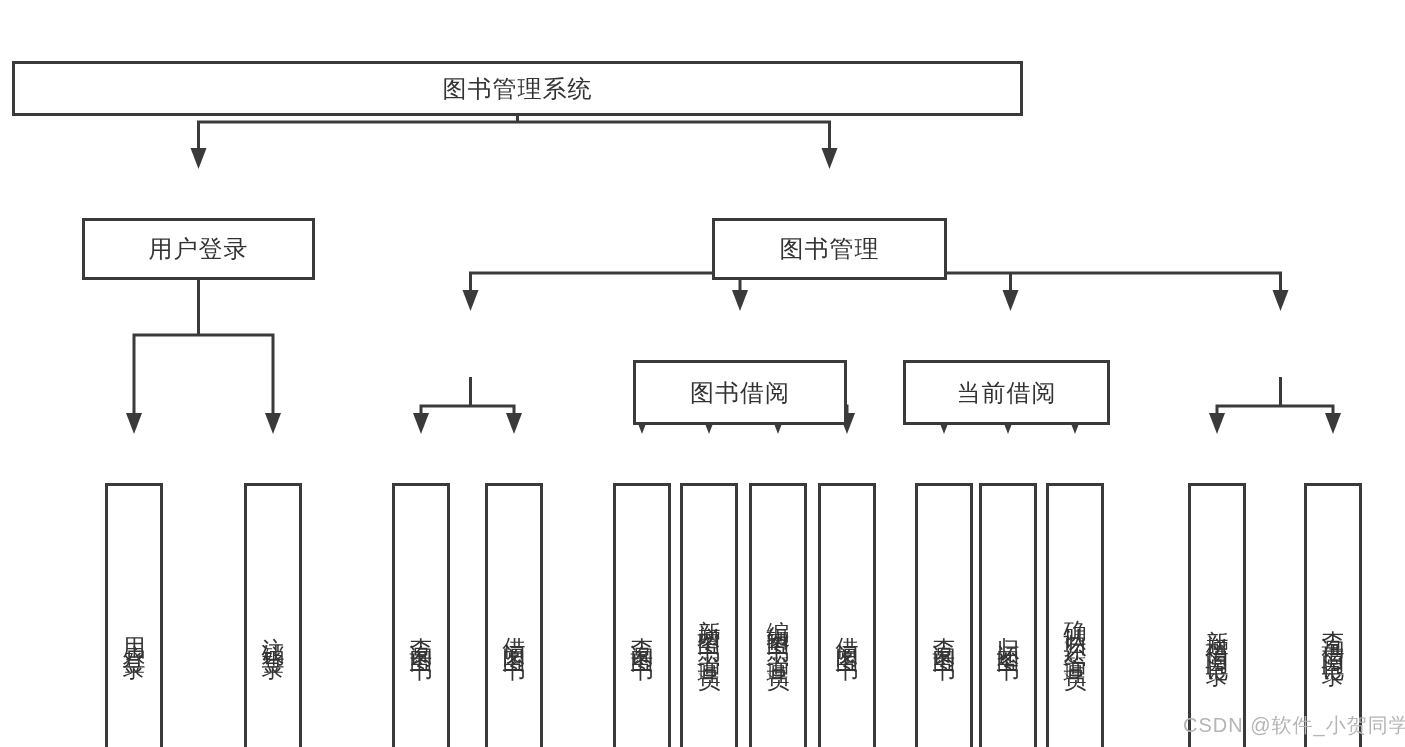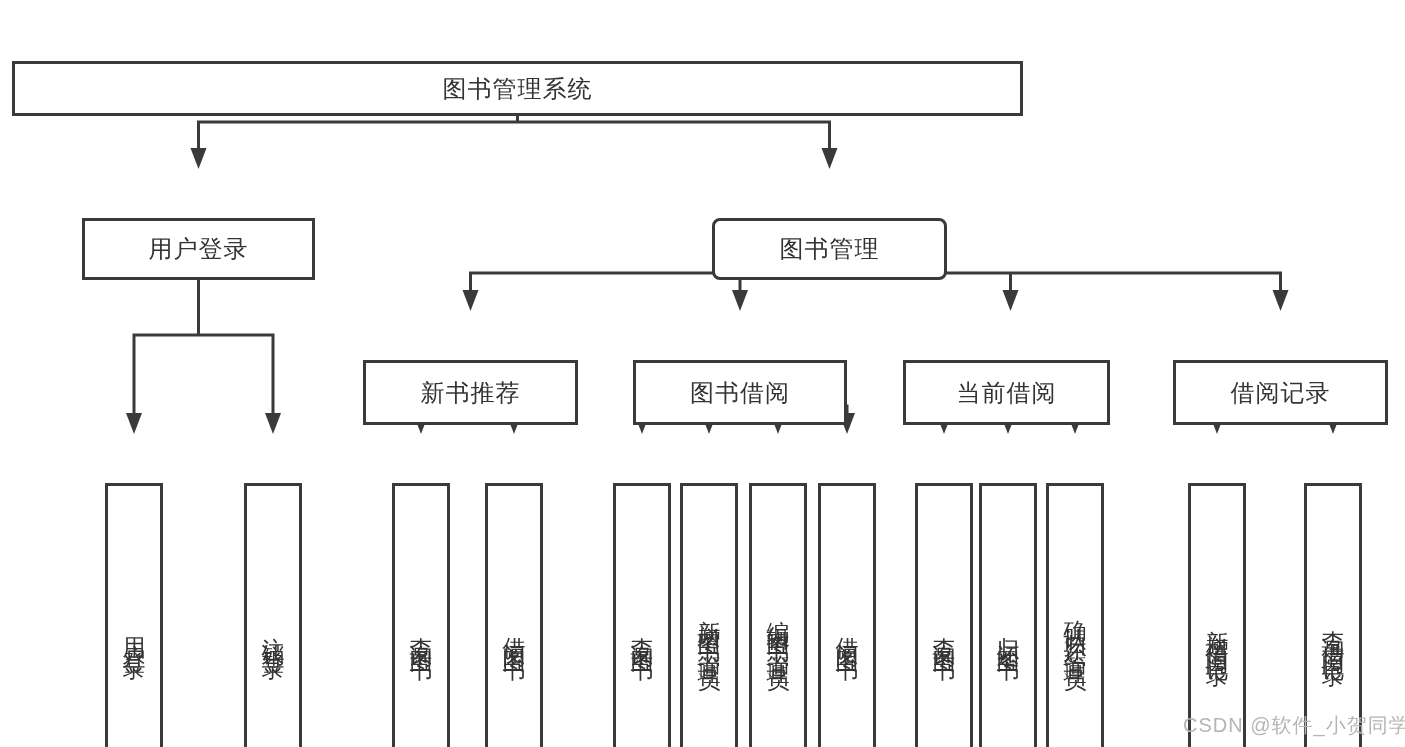--- a/index.html
+++ b/index.html
@@ -85,26 +85,24 @@
       <polygon points="1000,413 1016,413 1008,434"></polygon>
       <polygon points="1067,413 1083,413 1075,434"></polygon>
       <polygon points="1209,413 1225,413 1217,434"></polygon>
       <polygon points="1325,413 1341,413 1333,434"></polygon>
     </g>
   </svg>
 
   <div class="node h-node" style="left:12px; top:13px; width:1011px; height:55px;">图书管理系统</div>
 
   <div class="node h-node" style="left:82px; top:170px; width:233px; height:62px;">用户登录</div>
-  <div class="node h-node" style="left:712px; top:170px; width:235px; height:62px;border-radius:8px;">图书管理</div>
+  <div class="node h-node" style="left:712px; top:170px; width:235px; height:62px;">图书管理</div>
 
-  <div class="node h-node" style="left:363px; top:312px; width:215px; height:65px;">新书推荐</div>
   <div class="node h-node" style="left:633px; top:312px; width:214px; height:65px;">图书借阅</div>
   <div class="node h-node" style="left:903px; top:312px; width:207px; height:65px;">当前借阅</div>
-  <div class="node h-node" style="left:1173px; top:312px; width:215px; height:65px;">借阅记录</div>
 
   <div class="node v-node" style="left:105px; top:435px; width:58px; height:300px;">用户登录</div>
   <div class="node v-node" style="left:244px; top:435px; width:58px; height:300px;">注销登录</div>
 
   <div class="node v-node" style="left:392px; top:435px; width:58px; height:300px;">查询图书</div>
   <div class="node v-node" style="left:485px; top:435px; width:58px; height:300px;">借阅图书</div>
 
   <div class="node v-node" style="left:613px; top:435px; width:58px; height:300px;">查询图书</div>
   <div class="node v-node" style="left:680px; top:435px; width:58px; height:300px;">新增图书（管理员）</div>
   <div class="node v-node" style="left:749px; top:435px; width:58px; height:300px;">编辑图书（管理员）</div>

